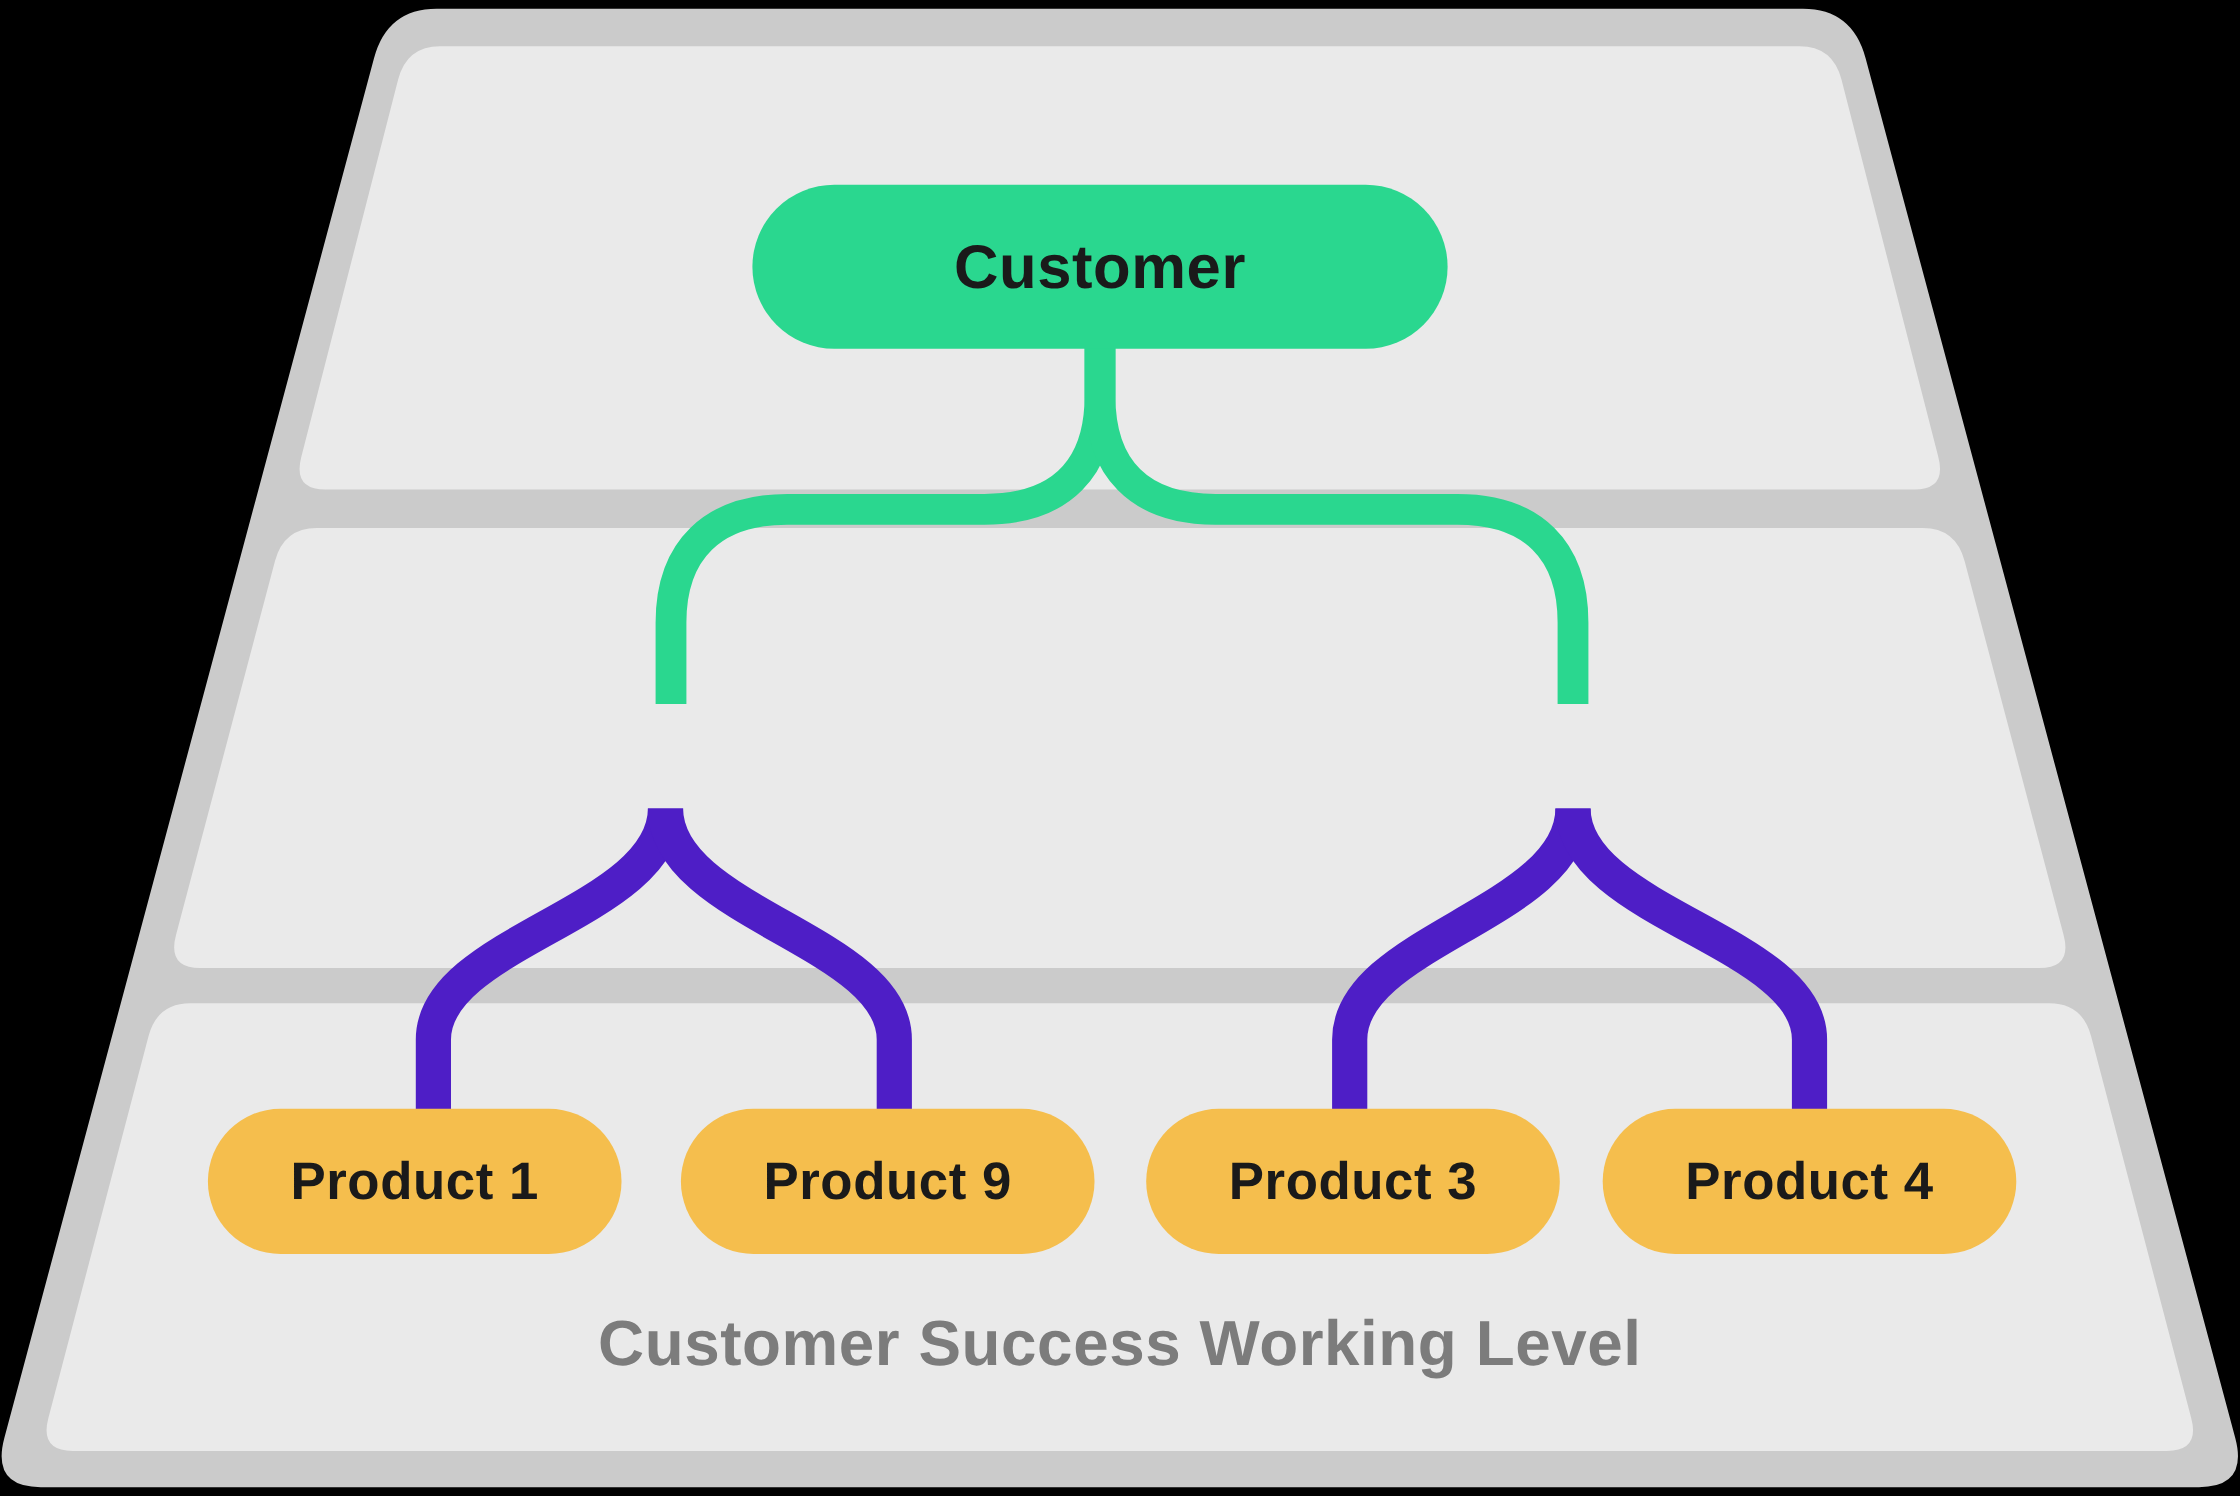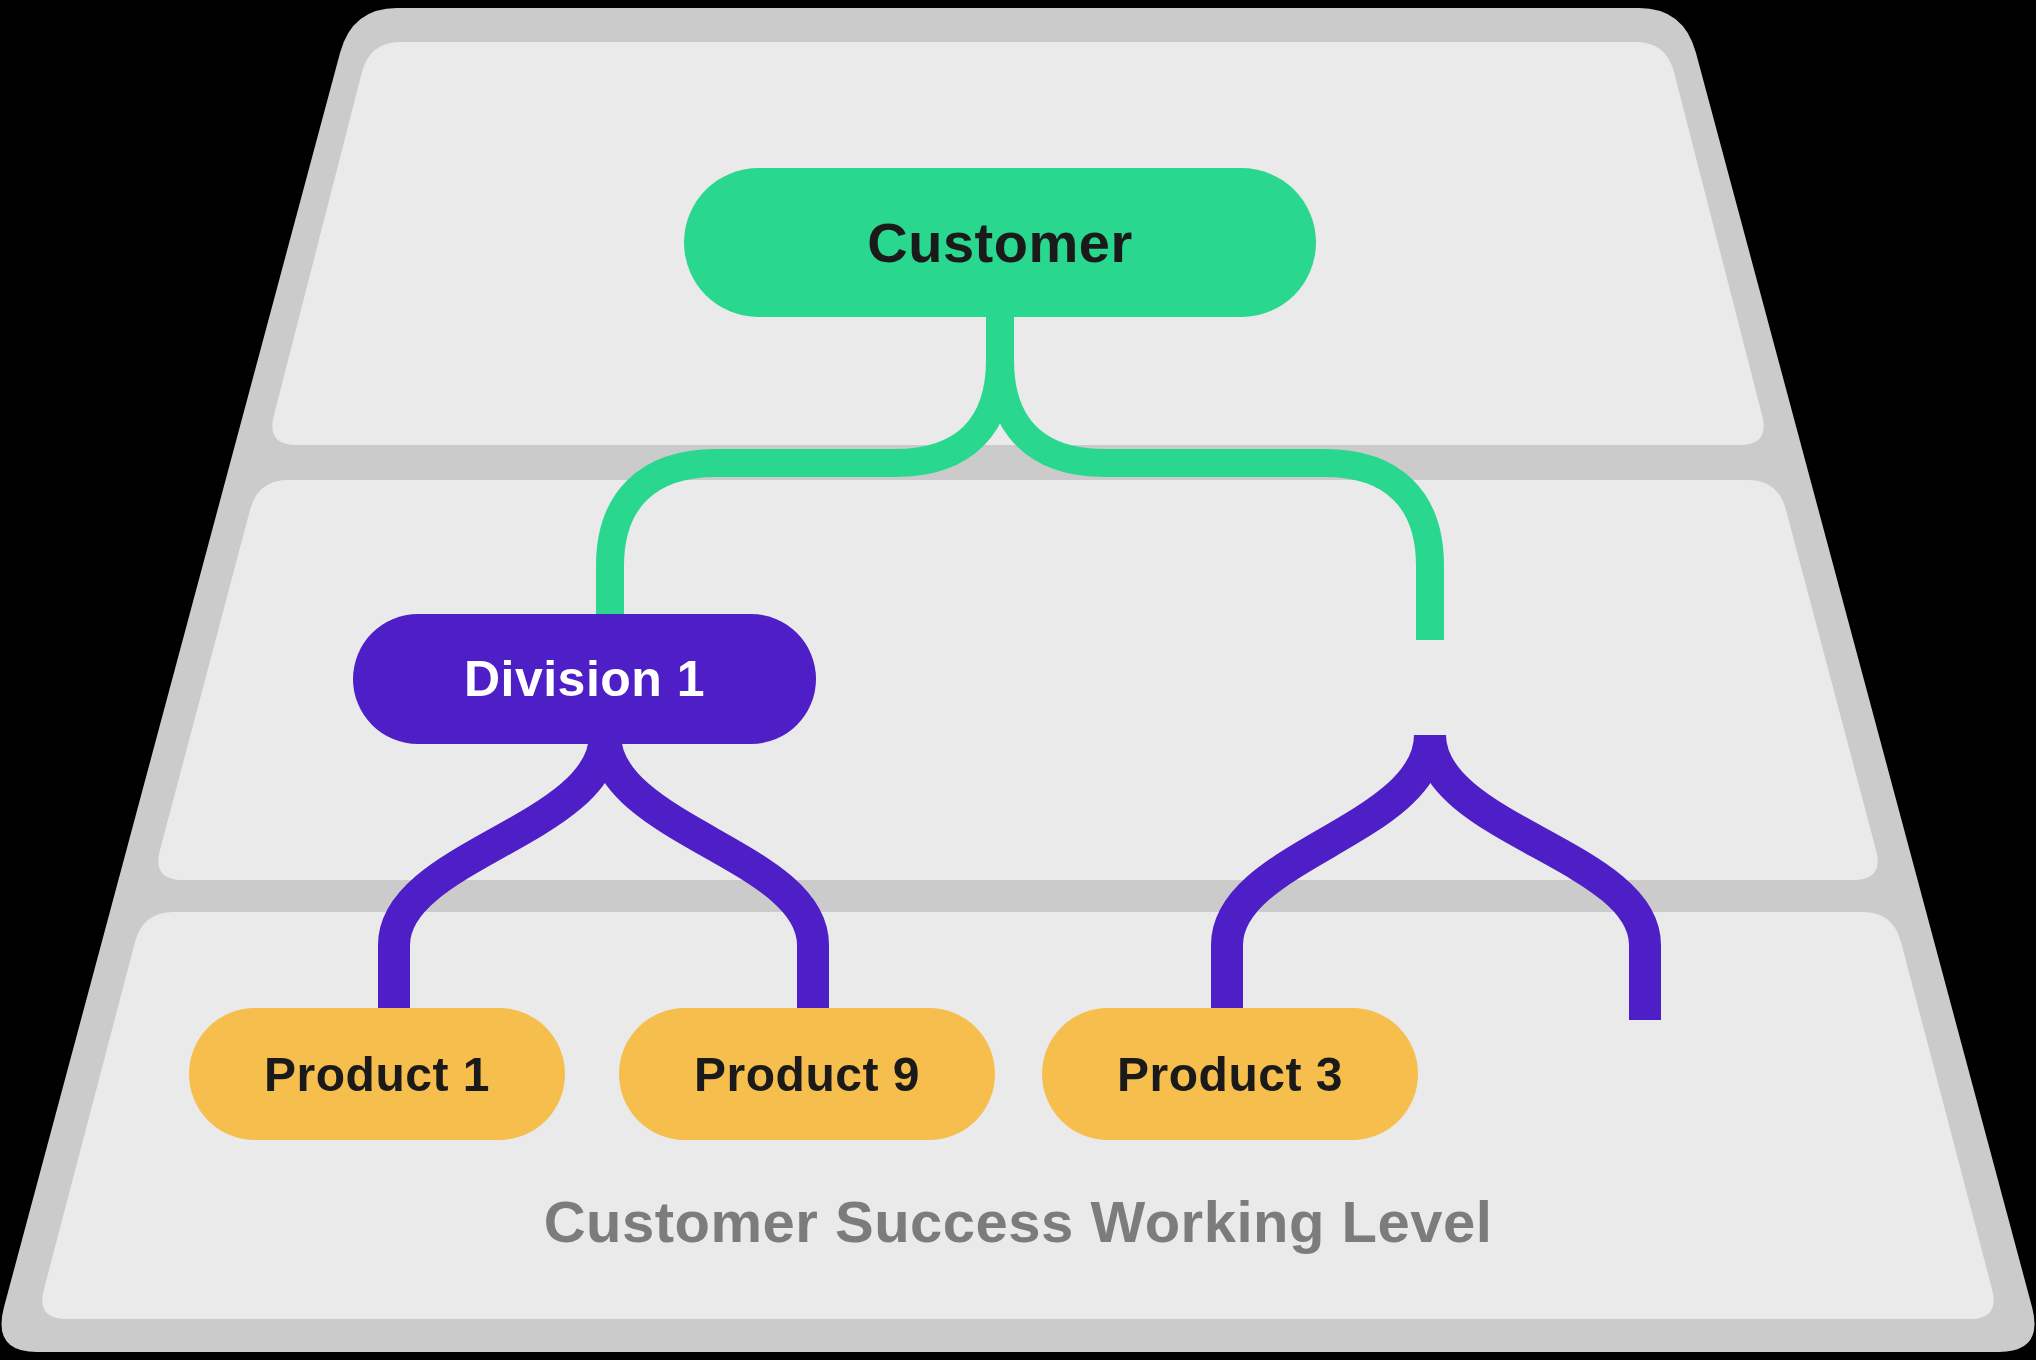--- a/index.html
+++ b/index.html
@@ -98,25 +98,25 @@
     <g fill="none" stroke="#4E1EC6" stroke-width="32">
       <path d="M 605 735 C 605 830 394 855 394 945 L 394 1020" stroke="#4E1EC6"></path>
       <path d="M 605 735 C 605 830 813 855 813 945 L 813 1020" stroke="#4E1EC6"></path>
       <path d="M 1430 735 C 1430 830 1227 855 1227 945 L 1227 1020" stroke="#4E1EC6"></path>
       <path d="M 1430 735 C 1430 830 1645 855 1645 945 L 1645 1020" stroke="#4E1EC6"></path>
     </g>
   </svg>
 
   <div class="pill customer">Customer</div>
 
-  <div class="pill division d1">Division 1</div>
 
 
   <div class="pill product p1">Product 1</div>
 
   <div class="pill product p2">Product 9</div>
 
   <div class="pill product p3">Product 3</div>
 
+  <div class="pill product p4">Product 4</div>
 
   <div class="caption">Customer Success Working Level</div>
 
 </div>
 
 </body></html>

